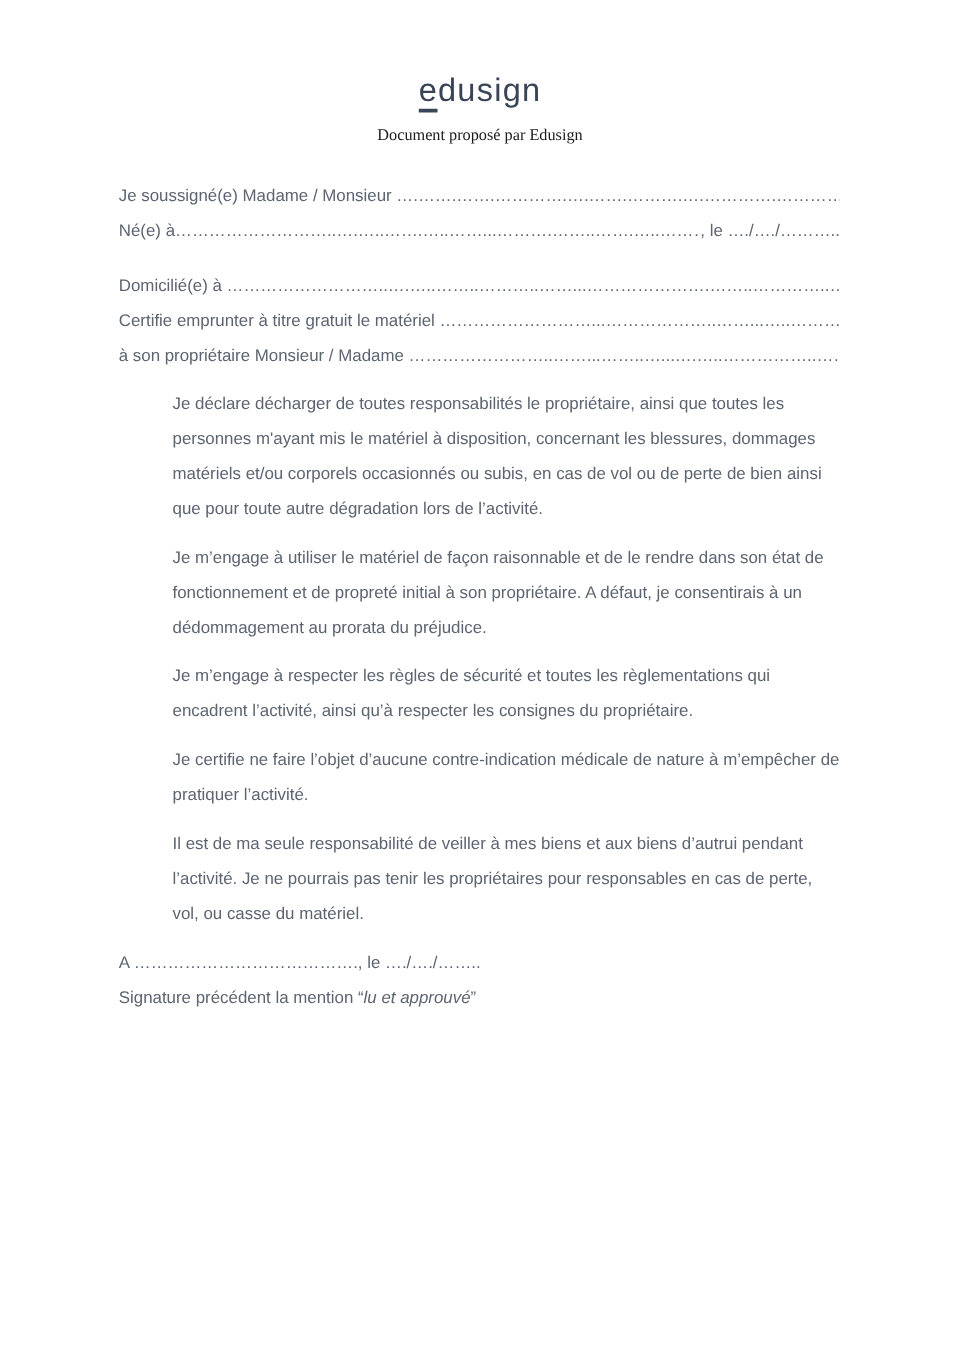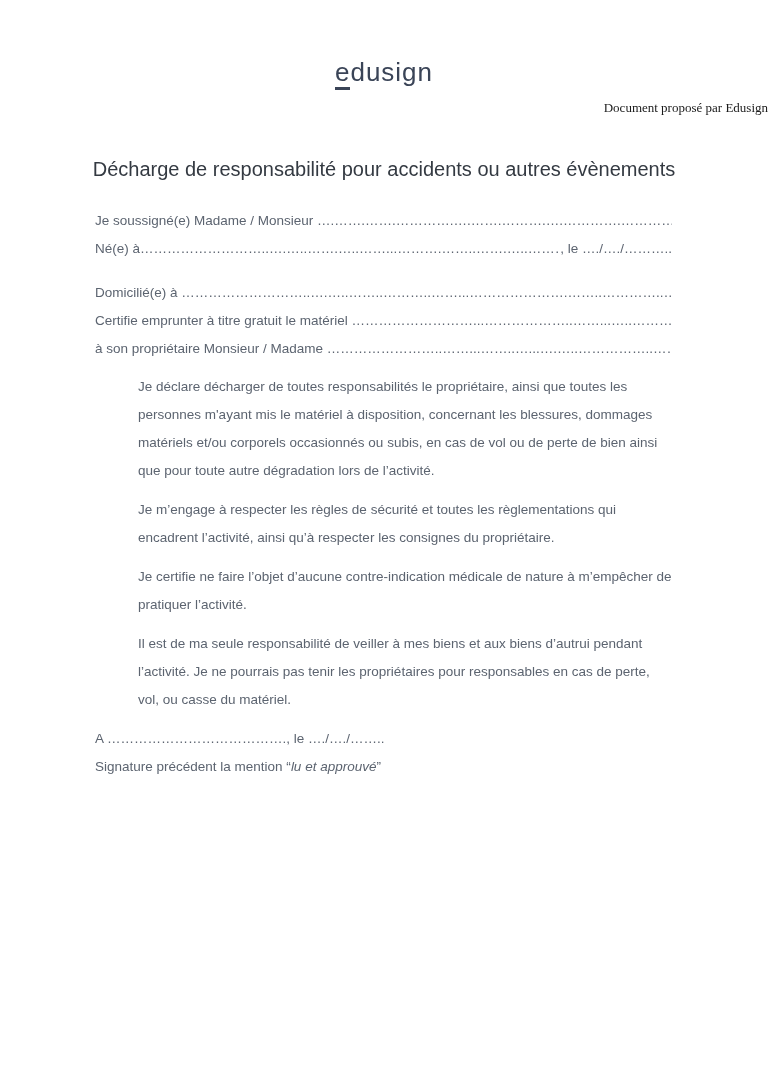--- a/index.html
+++ b/index.html
@@ -12,21 +12,21 @@
 
   
   .logo-wrap { padding-top:52px; text-align:center; }
   .logo {
     display:inline-block; font-size:26px; line-height:40px; font-weight:500;
     letter-spacing:1px; color:#3a4457;
   }
   .logo-e { display:inline-block; border-bottom:3px solid #3a4457; line-height:30px; }
 
   .tagline {
-    margin-top:8px; text-align:right;
+    margin-top:8px; text-align:center;
     font-family:"Liberation Serif", serif; font-size:13px; line-height:16.5px;
     color:#1a1a1a;
   }
   .tagline p { margin:0; }
   .tagline a { color:#4a86e8; text-decoration:underline; cursor:pointer; }
 
   
   .doc-title {
     margin:40px 40px 0; text-align:center;
     font-size:20px; line-height:24px; font-weight:400; color:#343a42;
@@ -56,41 +56,41 @@
 
   <header>
     <div class="logo-wrap">
       <div class="logo"><span class="logo-e">e</span><span>dusign</span></div>
     </div>
     <div class="tagline">
       <p>Document proposé par Edusign</p>
     </div>
   </header>
 
-  <h1 class="doc-title">Décharge de responsabilité pour accidents ou autres évènements</h1>
 
   <main class="content">
 
     <div class="fields-1">
       <p class="field">Je soussigné(e) Madame / Monsieur ….…….…….………….….…….……….….………….…………..…………..………….</p>
       <p class="field-flex">
           <span class="fixed">Né(e) à </span>
           <span class="dots-fill">………………………..….…..…….…..……...……….……..…….…..……………………………………………</span>
           <span class="fixed">, le …./…./………..</span>
         </p>
     </div>
 
     <div class="fields-2">
       <p class="field">Domicilié(e) à ………………………..….…..……..………..……...………………….……..…………..…………….…………..………….</p>
       <p class="field">Certifie emprunter à titre gratuit le matériel ………………………...………………..……...…..…………………..………….</p>
       <p class="field">à son propriétaire Monsieur / Madame ……………………..……...……..…...….…..……………..………………..………….</p>
     </div>
 
     <div class="paras">
       <p>Je déclare décharger de toutes responsabilités le propriétaire, ainsi que toutes les personnes m'ayant mis le matériel à disposition, concernant les blessures, dommages matériels et/ou corporels occasionnés ou subis, en cas de vol ou de perte de bien ainsi que pour toute autre dégradation lors de l’activité.</p>
+      <p>Je m’engage à utiliser le matériel de façon raisonnable et de le rendre dans son état de fonctionnement et de propreté initial à son propriétaire. A défaut, je consentirais à un dédommagement au prorata du préjudice.</p>
       <p>Je m’engage à respecter les règles de sécurité et toutes les règlementations qui encadrent l’activité, ainsi qu’à respecter les consignes du propriétaire.</p>
       <p>Je certifie ne faire l’objet d’aucune contre-indication médicale de nature à m’empêcher de pratiquer l’activité.</p>
       <p>Il est de ma seule responsabilité de veiller à mes biens et aux biens d’autrui pendant l’activité. Je ne pourrais pas tenir les propriétaires pour responsables en cas de perte, vol, ou casse du matériel.</p>
     </div>
 
     <p class="field closing">A …………………………………., le …./…./……..</p>
 
     <p class="signature"><span>Signature précédent la mention “</span><span class="mention">lu et approuvé</span><span>”</span></p>
 
   </main>

